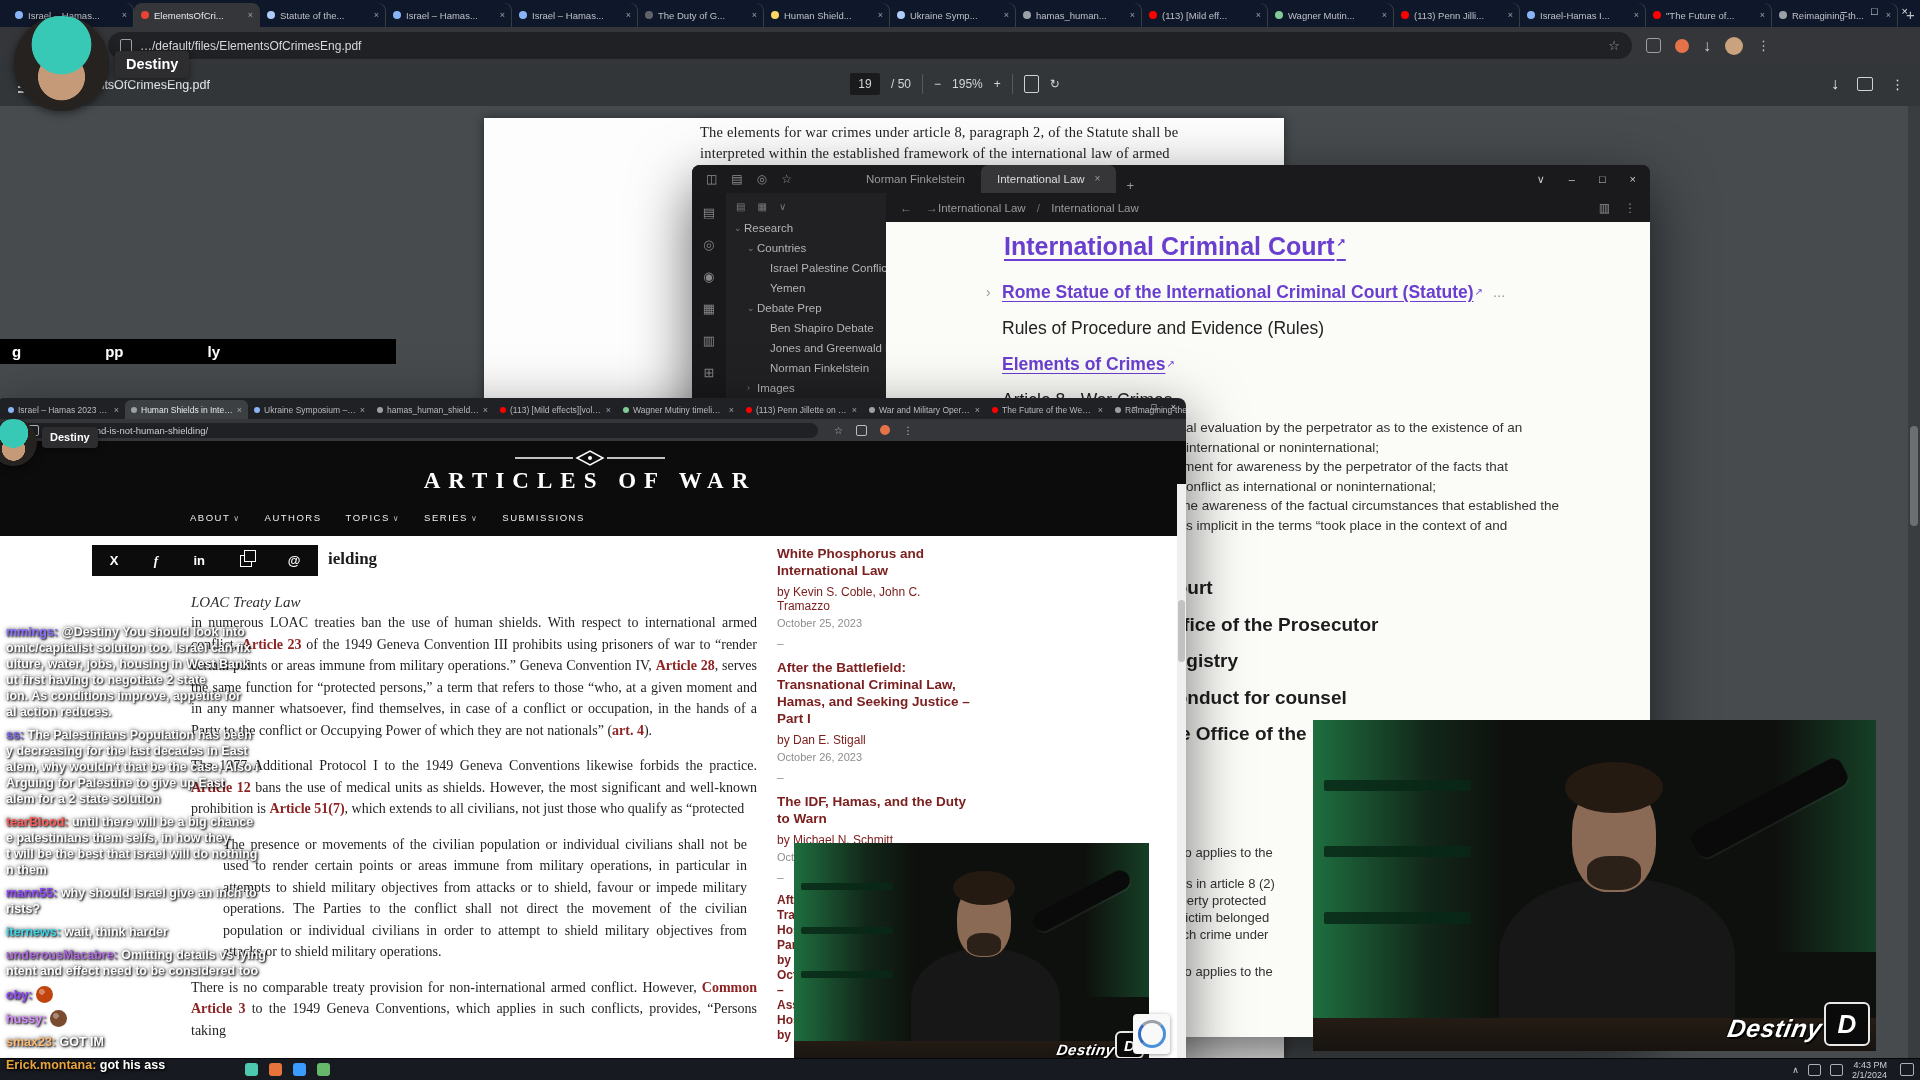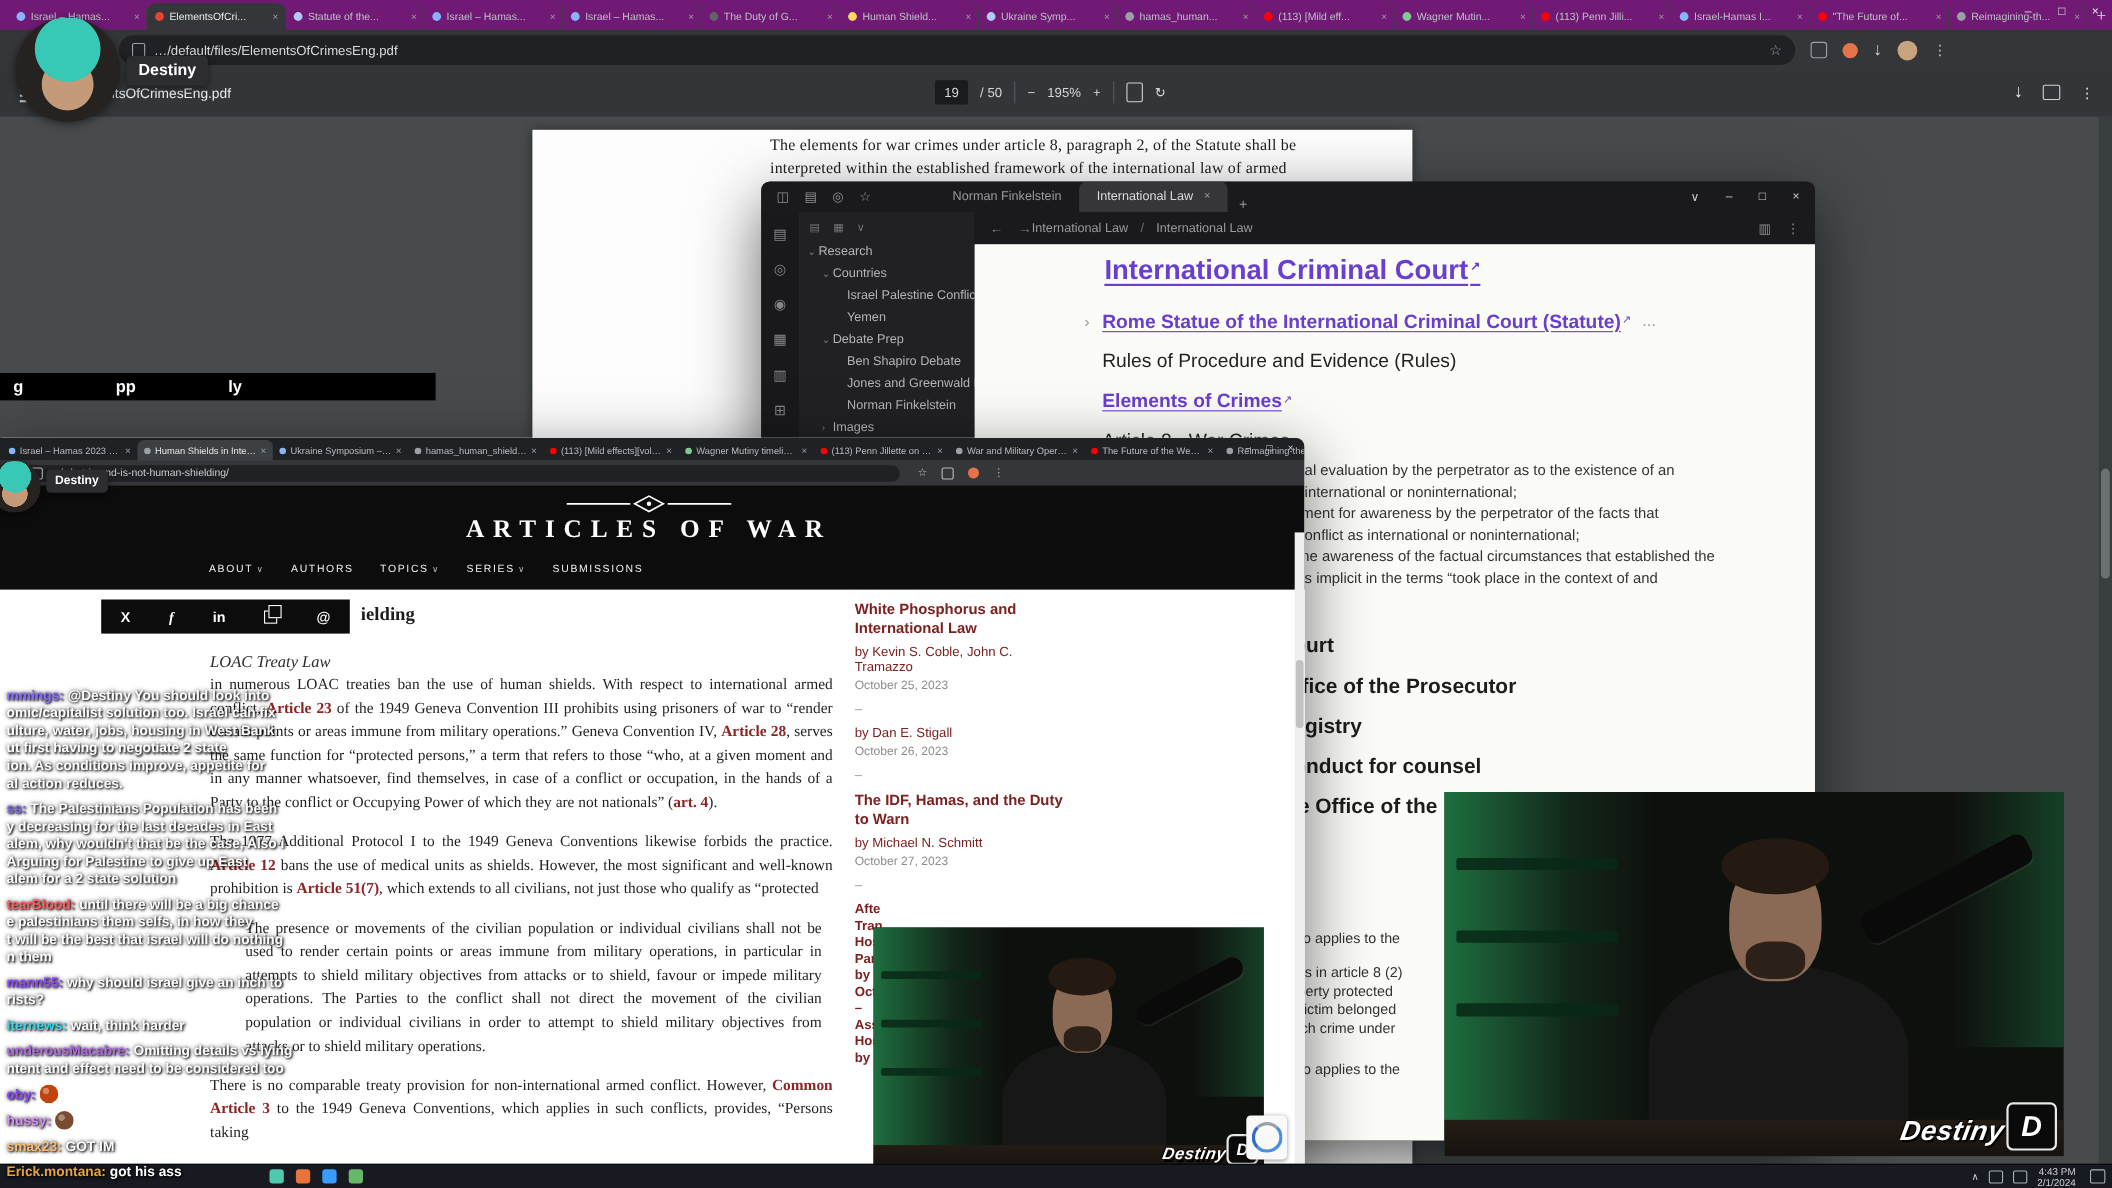--- a/index.html
+++ b/index.html
@@ -1,19 +1,19 @@
 <!DOCTYPE html>
 <html><head>
 <meta charset="utf-8">
 <style>
   html,body{margin:0;padding:0;background:#000}
   #stage{position:relative;width:1920px;height:1080px;background:#474b4e;overflow:hidden;
          font-family:"Liberation Sans",sans-serif}
   
-  .tabbar{position:absolute;top:0;left:0;right:0;height:27px;background:#701a75;display:flex;align-items:flex-end;z-index:1}
+  .tabbar{position:absolute;top:0;left:0;right:0;height:27px;background:#0f172a;display:flex;align-items:flex-end;z-index:1}
   #chrome-tabs{display:flex;height:24px;margin-left:8px}
   .ctab{width:112px;height:24px;border-radius:8px 8px 0 0;display:flex;align-items:center;gap:5px;padding:0 7px;
         color:#bdc1c6;font-size:9.5px;box-shadow:inset -1px 0 0 #3a3d40}
   .ctab.active{background:#35363a;color:#e8eaed;box-shadow:none}
   .fav{width:8px;height:8px;border-radius:50%;flex:none}
   .ctab .lbl,.atab .lbl{white-space:nowrap;overflow:hidden;text-overflow:ellipsis;flex:1}
   .ctab .tx,.atab .tx{font-size:9px;color:#9aa0a6;flex:none}
   .newtab{color:#bdc1c6;font-size:15px;margin:0 8px 4px}
   .wctrl{position:absolute;right:12px;top:5px;display:flex;gap:24px;color:#dee1e6;font-size:11px}
   .toolbar{position:absolute;top:27px;left:0;right:0;height:37px;background:#35363a;display:flex;align-items:center;z-index:1}
@@ -562,20 +562,21 @@
         <p><span>in numerous LOAC treaties ban the use of human shields. With respect to international armed conflict, </span><span class="pt-link">Article 23</span><span> of the 1949 Geneva Convention III prohibits using prisoners of war to “render certain points or areas immune from military operations.” Geneva Convention IV, </span><span class="pt-link">Article 28</span><span>, serves the same function for “protected persons,” a term that refers to those “who, at a given moment and in any manner whatsoever, find themselves, in case of a conflict or occupation, in the hands of a Party to the conflict or Occupying Power of which they are not nationals” (</span><span class="pt-link">art. 4</span><span>).</span></p>
         <p><span>The 1977 Additional Protocol I to the 1949 Geneva Conventions likewise forbids the practice. </span><span class="pt-link">Article 12</span><span> bans the use of medical units as shields. However, the most significant and well-known prohibition is </span><span class="pt-link">Article 51(7)</span><span>, which extends to all civilians, not just those who qualify as “protected</span></p>
         <blockquote><span>The presence or movements of the civilian population or individual civilians shall not be used to render certain points or areas immune from military operations, in particular in attempts to shield military objectives from attacks or to shield, favour or impede military operations. The Parties to the conflict shall not direct the movement of the civilian population or individual civilians in order to attempt to shield military objectives from attacks or to shield military operations.</span></blockquote>
         <p><span>There is no comparable treaty provision for non-international armed conflict. However, </span><span class="pt-link">Common Article 3</span><span> to the 1949 Geneva Conventions, which applies in such conflicts, provides, “Persons taking</span></p>
       </div>
       <div class="a-side" id="aow-side">
           <div class="si-t">White Phosphorus and International Law</div>
           <div class="si-b">by Kevin S. Coble, John C. Tramazzo</div>
           <div class="si-d">October 25, 2023</div>
           <div class="si-sep">–</div>
+          <div class="si-t">After the Battlefield: Transnational Criminal Law, Hamas, and Seeking Justice – Part I</div>
           <div class="si-b">by Dan E. Stigall</div>
           <div class="si-d">October 26, 2023</div>
           <div class="si-sep">–</div>
           <div class="si-t">The IDF, Hamas, and the Duty to Warn</div>
           <div class="si-b">by Michael N. Schmitt</div>
           <div class="si-d">October 27, 2023</div>
           <div class="si-sep">–</div>
           <div class="si-frag">Afte</div>
           <div class="si-frag">Tran</div>
           <div class="si-frag">Hos</div>

